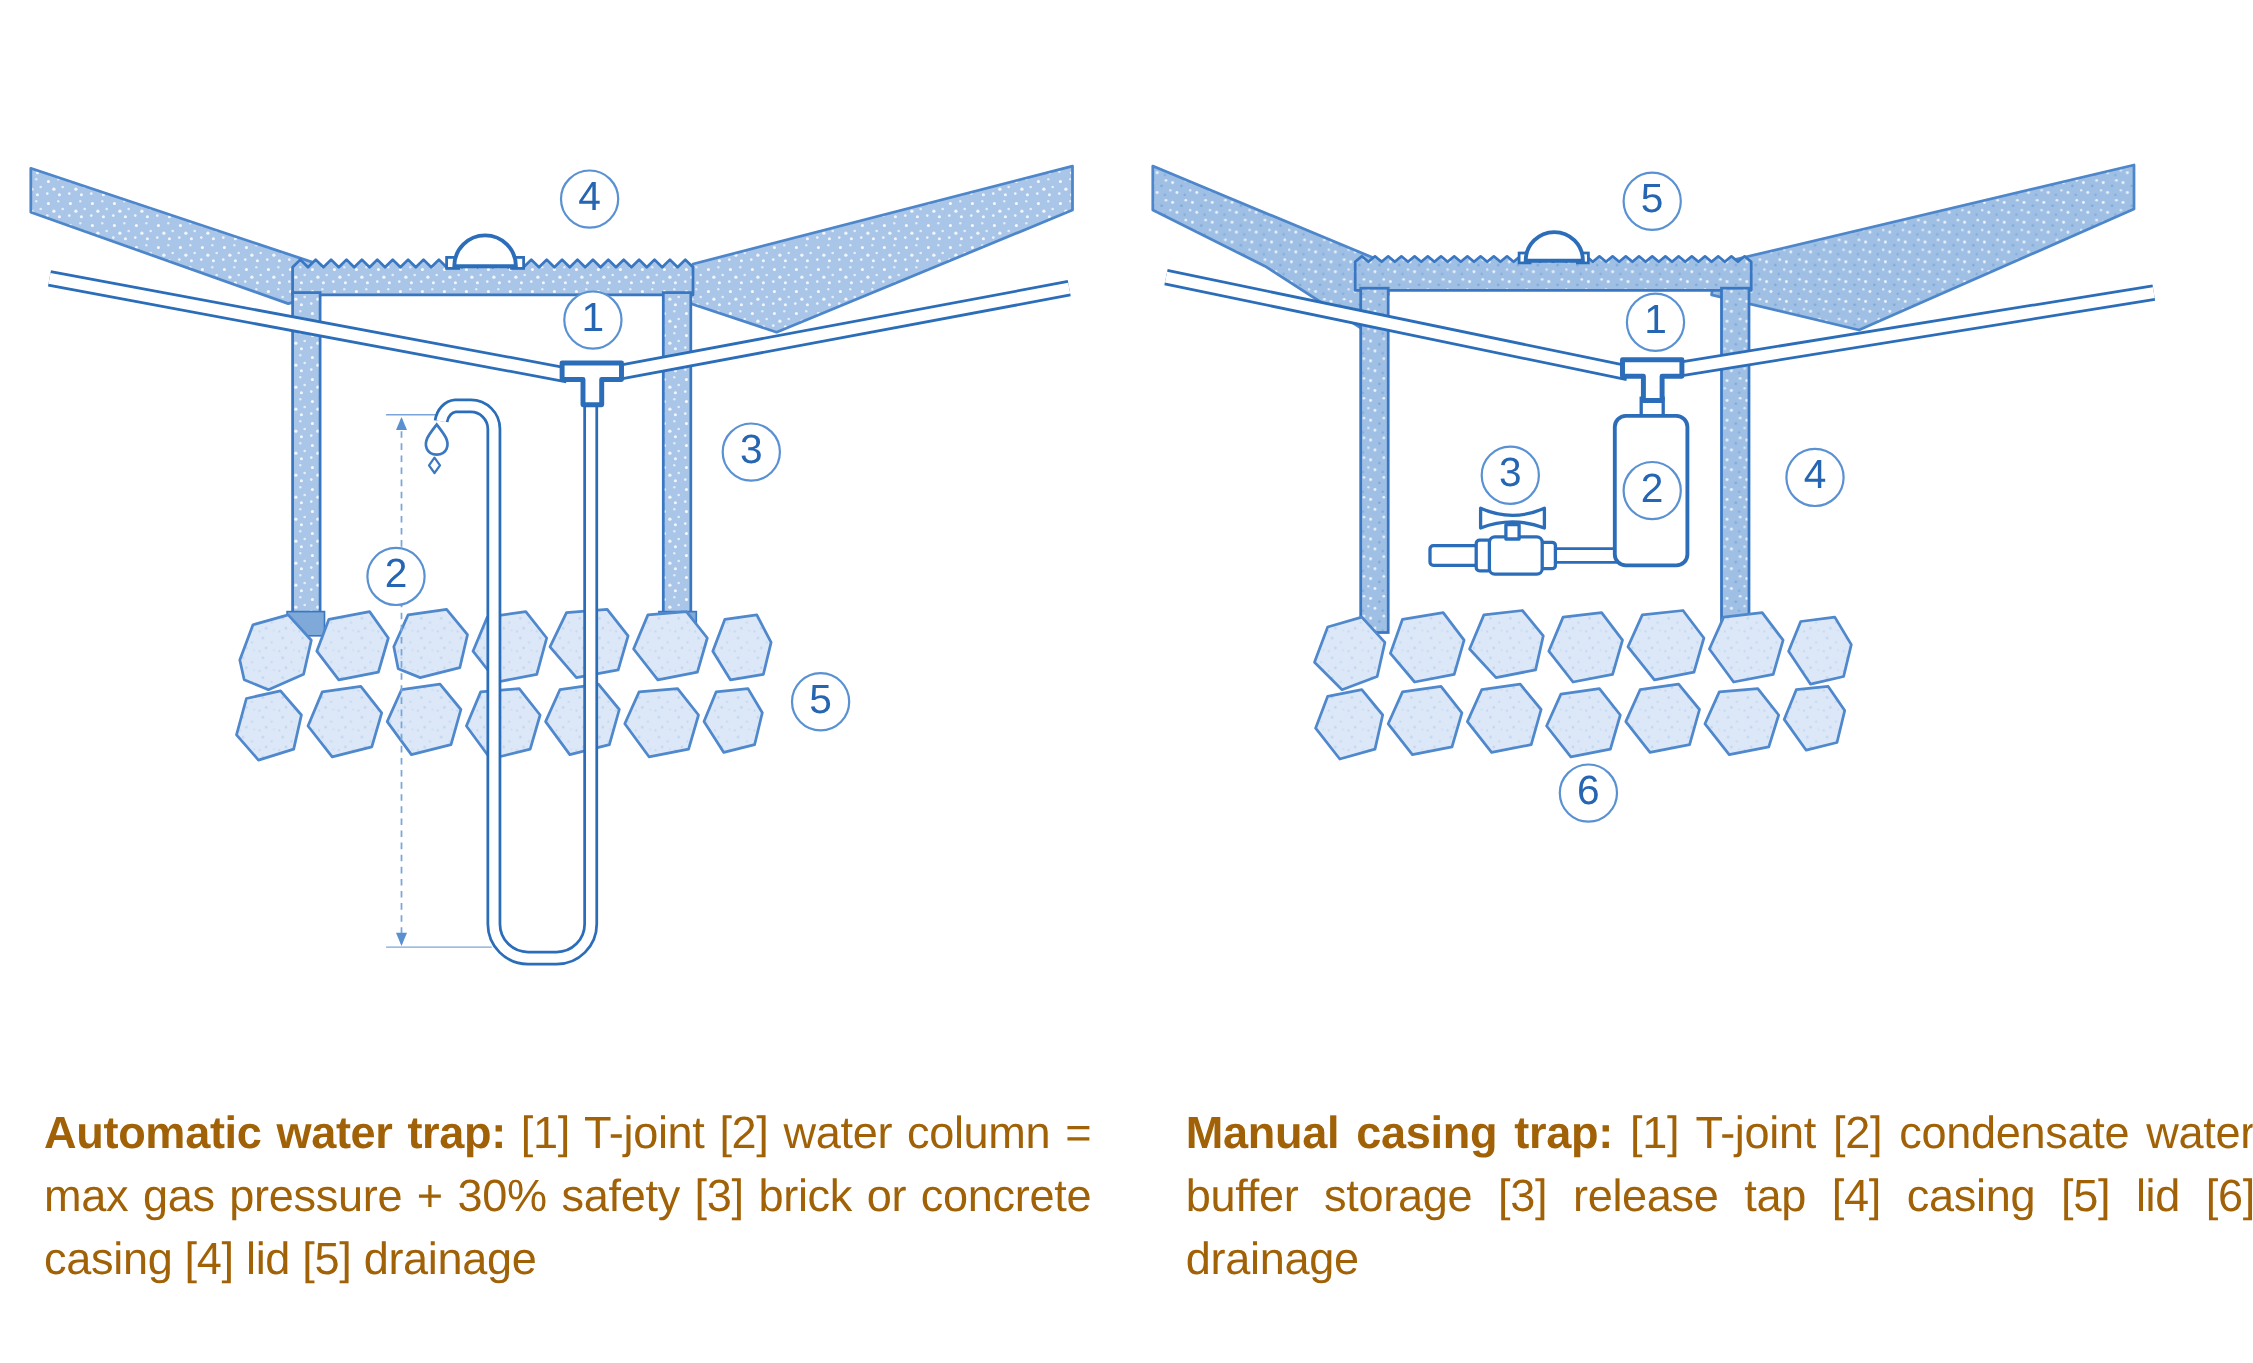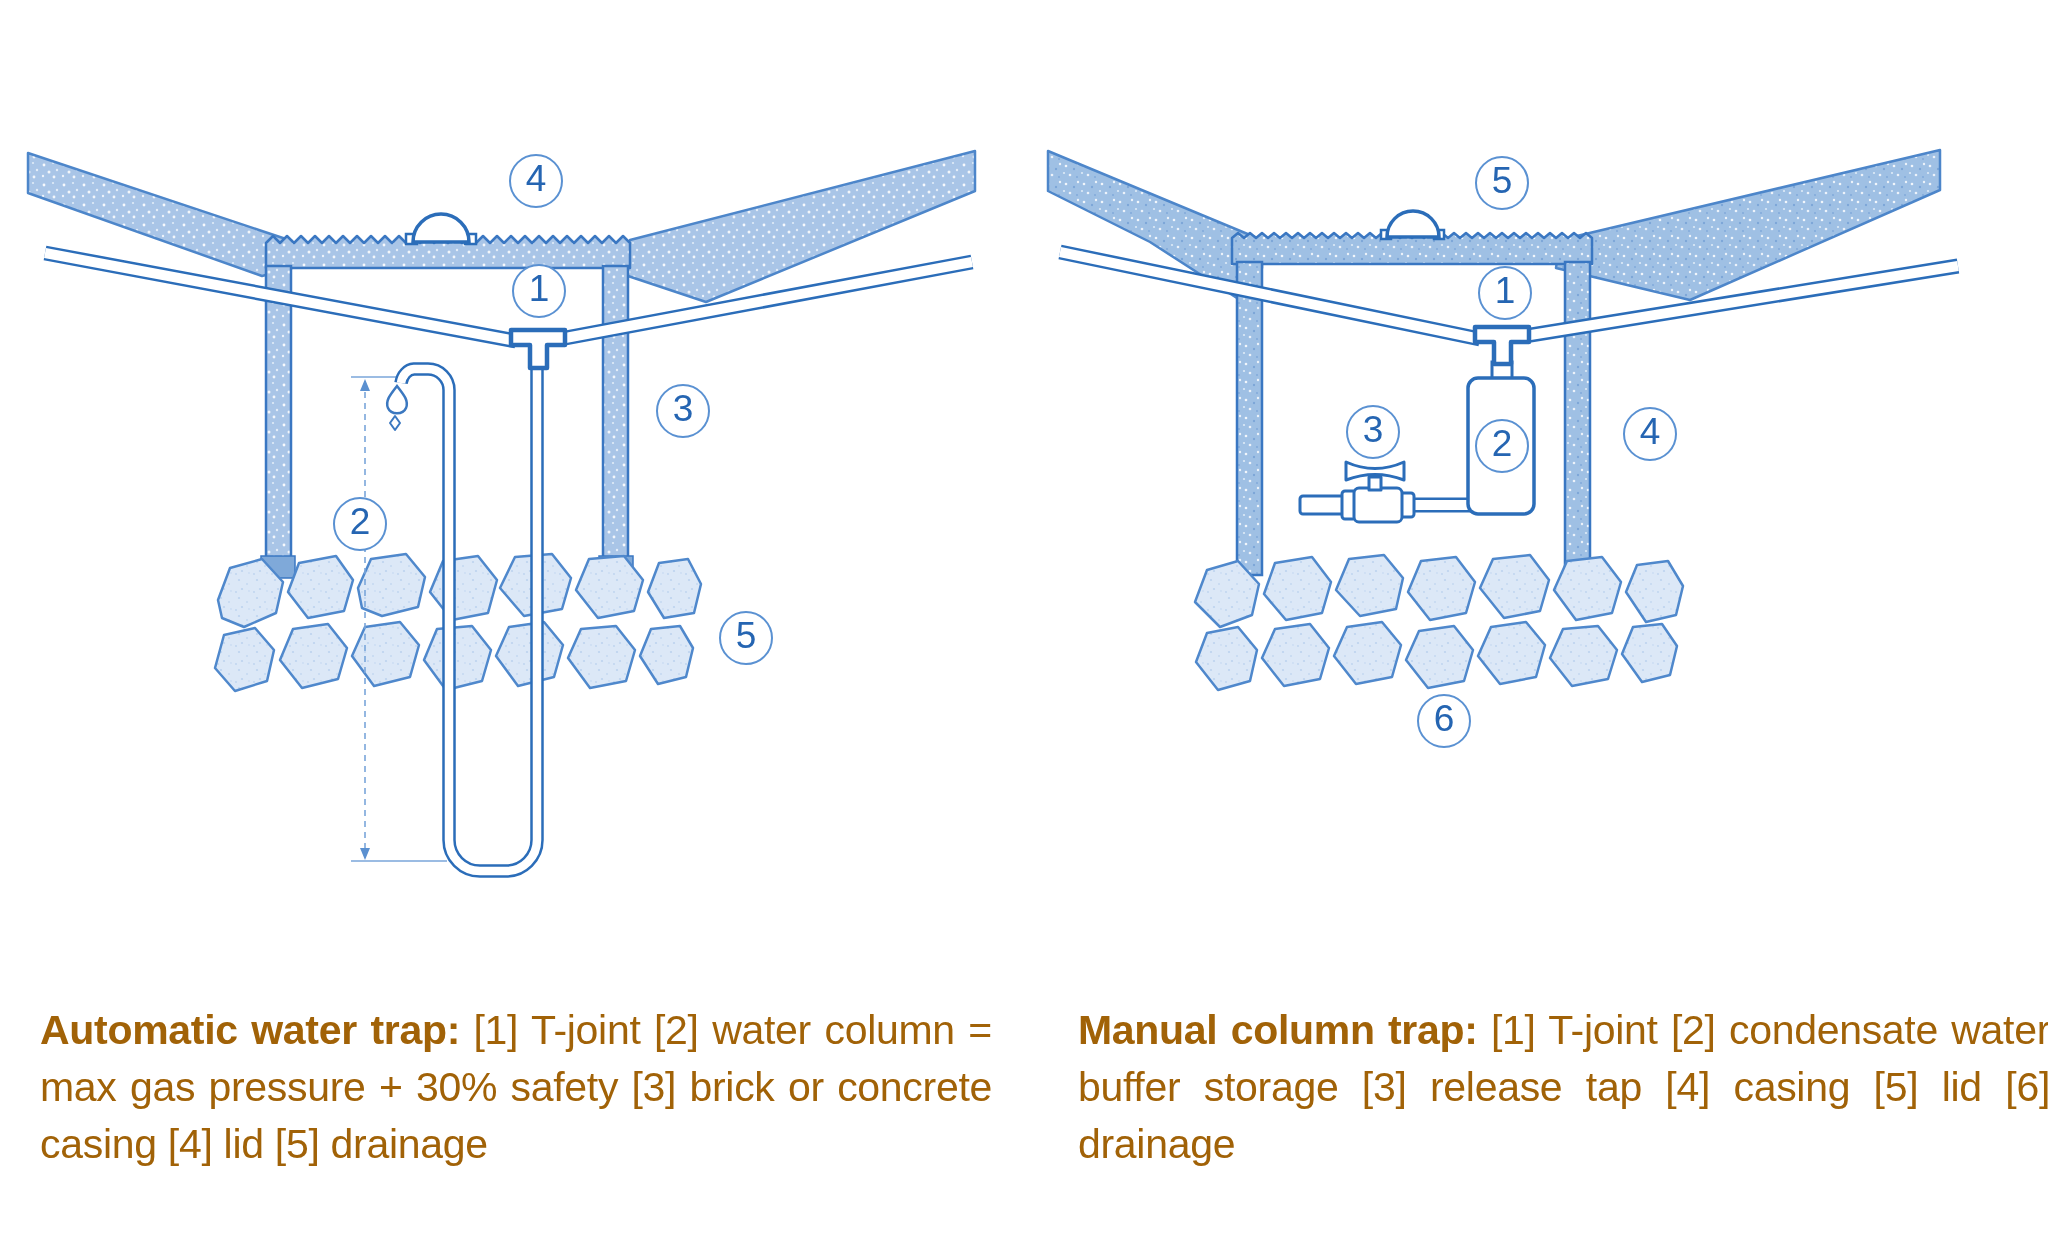--- a/index.html
+++ b/index.html
@@ -182,16 +182,16 @@
   <div class="lbl" style="left:1500px;top:444px">2</div>
   <div class="lbl" style="left:1371px;top:430px">3</div>
   <div class="lbl" style="left:1648px;top:432px">4</div>
   <div class="lbl" style="left:1500px;top:181px">5</div>
   <div class="lbl" style="left:1442px;top:719px">6</div>
 
   <div class="caption" style="left:40px;top:1002px;width:952px">
     <span class="cap-title">Automatic water trap:</span><span> [1] T-joint [2] water column = max gas pressure + 30% safety [3] brick or concrete casing [4] lid [5] drainage</span>
   </div>
   <div class="caption" style="left:1078px;top:1002px;width:972px">
-    <span class="cap-title">Manual column trap:</span><span> [1] T-joint [2] condensate water buffer storage [3] release tap [4] casing [5] lid [6] drainage</span>
+    <span class="cap-title">Manual casing trap:</span><span> [1] T-joint [2] condensate water buffer storage [3] release tap [4] casing [5] lid [6] drainage</span>
   </div>
 
 </div>
 
 </body></html>

